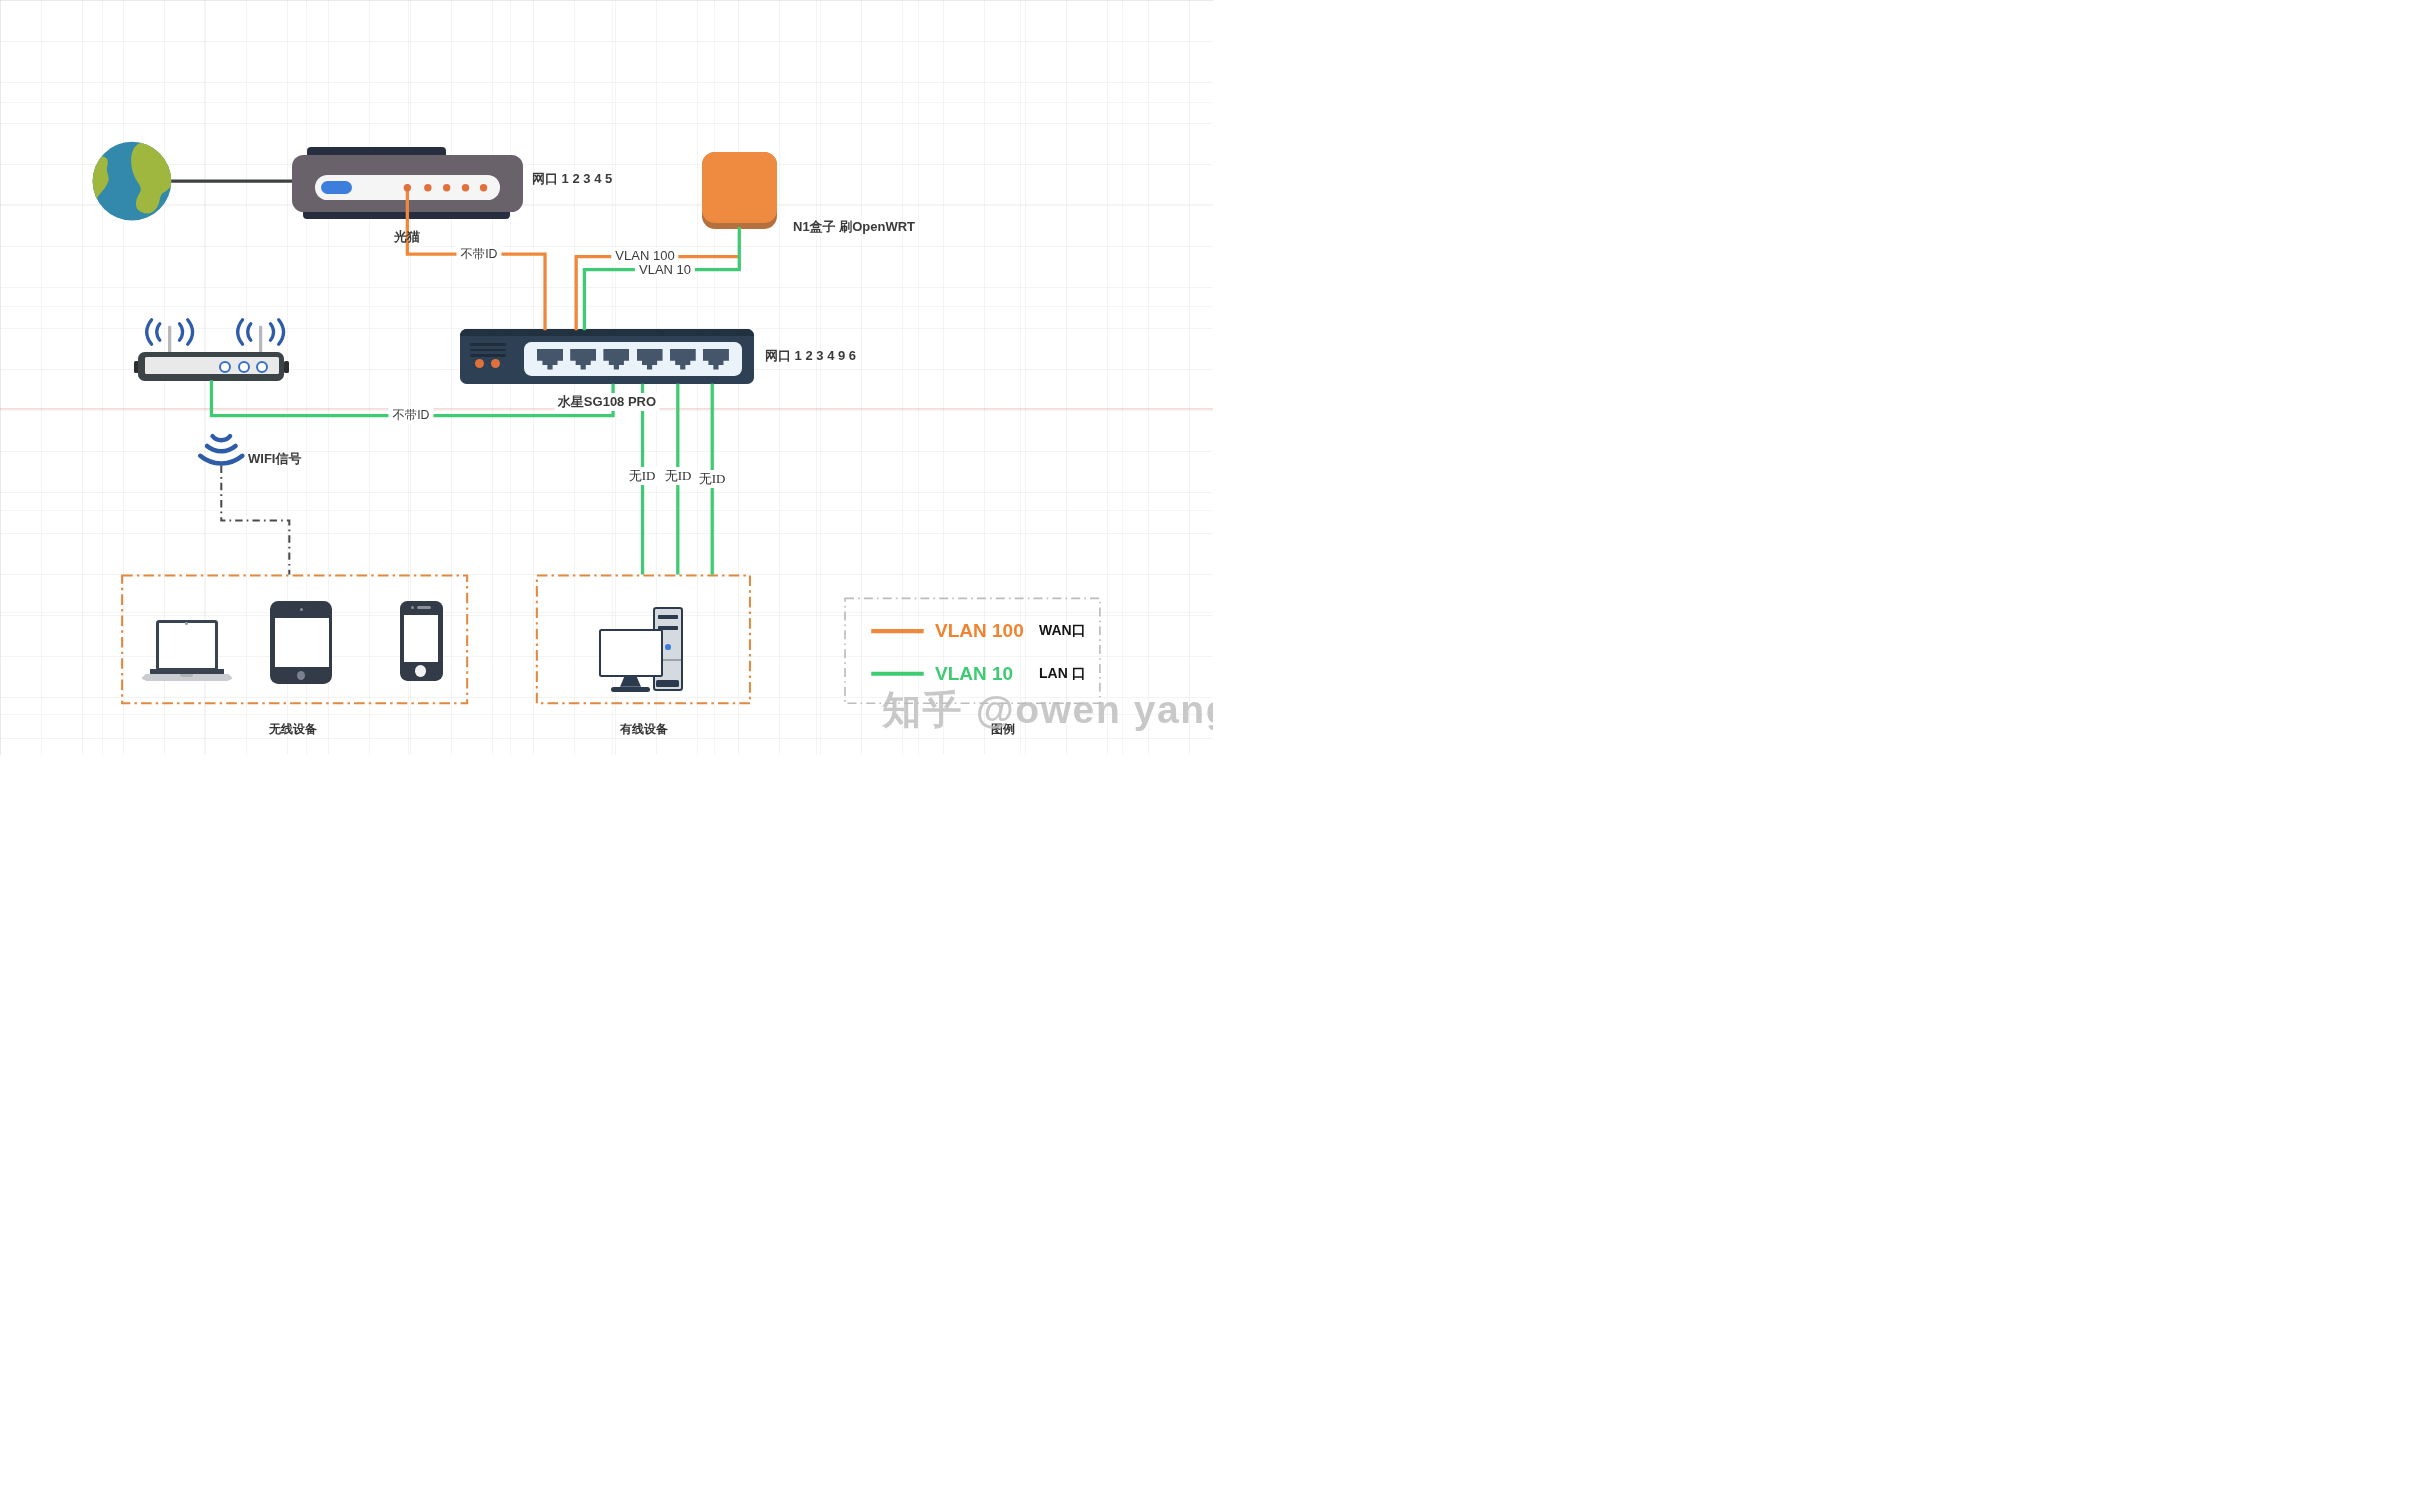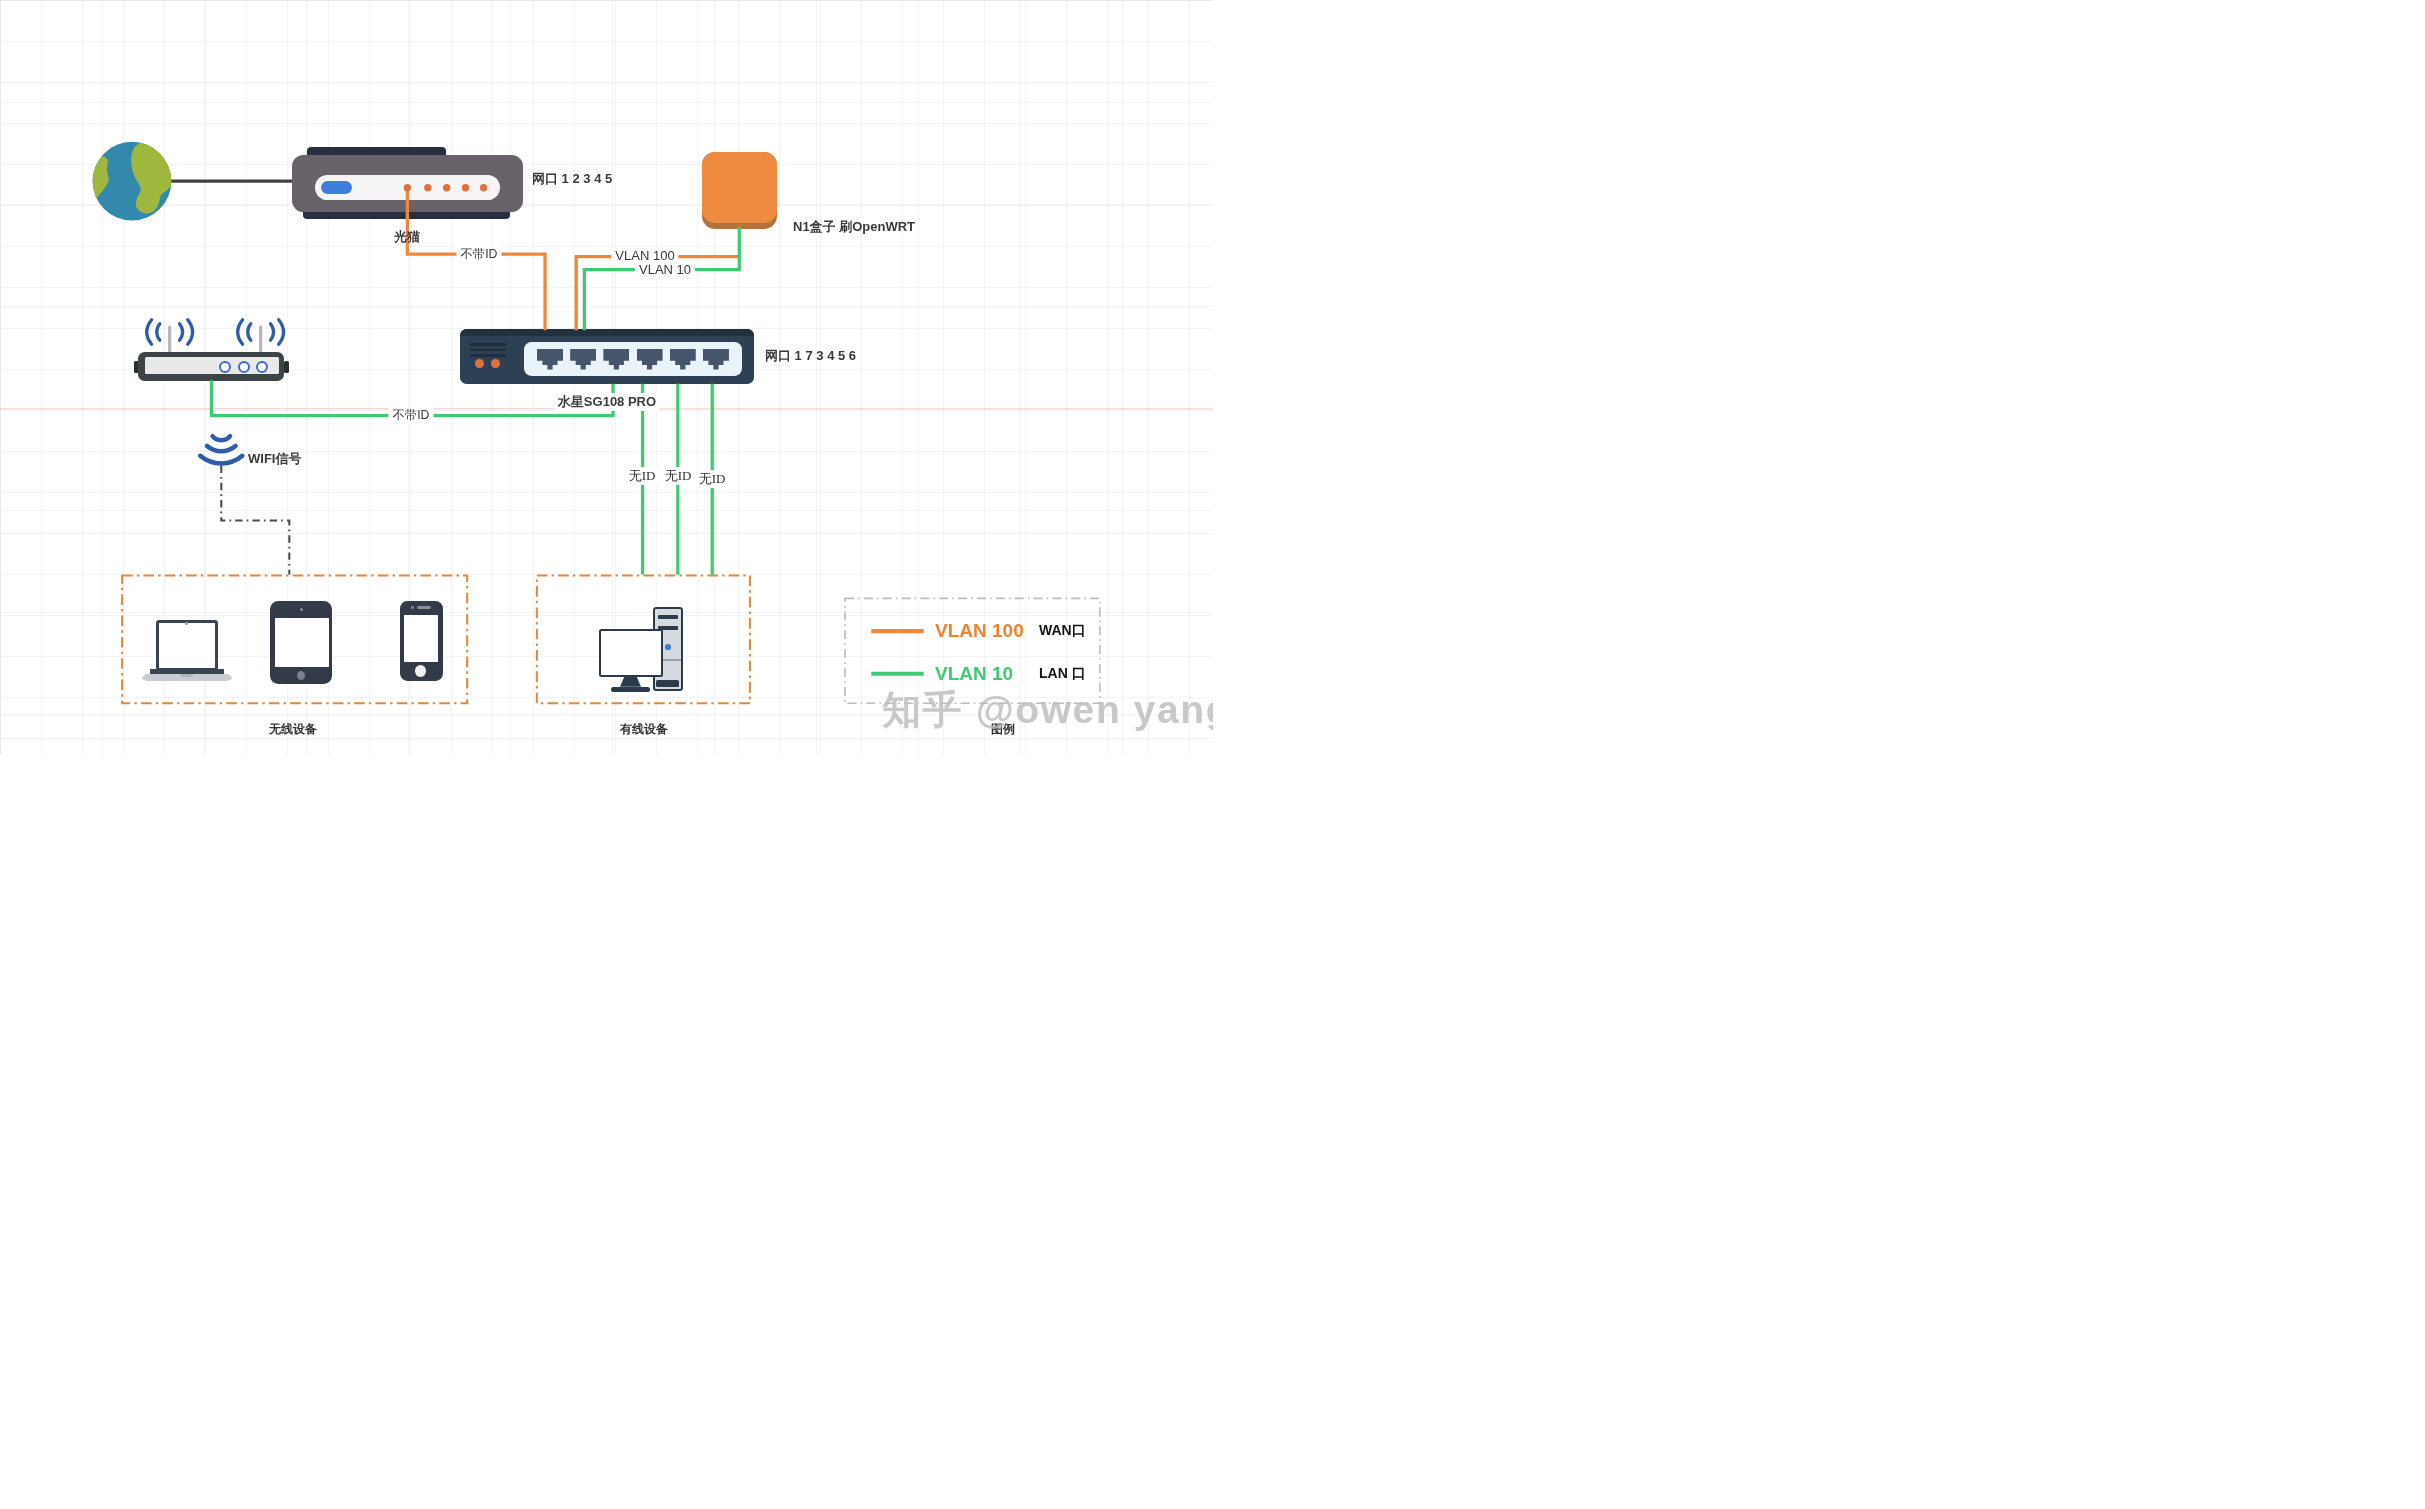--- a/index.html
+++ b/index.html
@@ -225,21 +225,21 @@
     <polyline points="270,568 270,635 353,635 353,701" fill="none" stroke="#4a4a4a" stroke-width="2.5" stroke-dasharray="9 5 2 5"></polyline>
 
     <line x1="1063" y1="770" x2="1127" y2="770" stroke="#f0883c" stroke-width="5"></line>
     <line x1="1063" y1="822" x2="1127" y2="822" stroke="#3ecb72" stroke-width="5"></line>
   </svg>
 
 
   <div class="abs dev-label" style="left:532px;top:179px;transform:translateY(-50%);font-weight:700;">网口 1 2 3 4 5</div>
   <div class="abs dev-label center" style="left:407px;top:237px;">光猫</div>
   <div class="abs dev-label" style="left:793px;top:179px;transform:translateY(-50%);font-weight:700;margin-top:48px;">N1盒子 刷OpenWRT</div>
-  <div class="abs dev-label" style="left:765px;top:356px;transform:translateY(-50%);font-weight:700;">网口 1 7 3 4 5 6</div>
+  <div class="abs dev-label" style="left:765px;top:356px;transform:translateY(-50%);font-weight:700;">网口 1 2 3 4 9 6</div>
   <div class="abs dev-label center" style="left:607px;top:402px;background:#fff;padding:0 3.3px;">水星SG108 PRO</div>
   <div class="abs dev-label" style="left:248px;top:459px;transform:translateY(-50%);font-weight:700;">WIFI信号</div>
 
   <div class="abs line-label center" style="left:479px;top:254px;">不带ID</div>
   <div class="abs line-label center" style="left:645px;top:256px;font-weight:400;font-size:13px;">VLAN 100</div>
   <div class="abs line-label center" style="left:665px;top:270px;font-weight:400;font-size:13px;">VLAN 10</div>
   <div class="abs line-label center" style="left:411px;top:415px;">不带ID</div>
 
   <div class="abs serif-label center" style="left:642px;top:476px;">无ID</div>
   <div class="abs serif-label center" style="left:678px;top:476px;">无ID</div>

